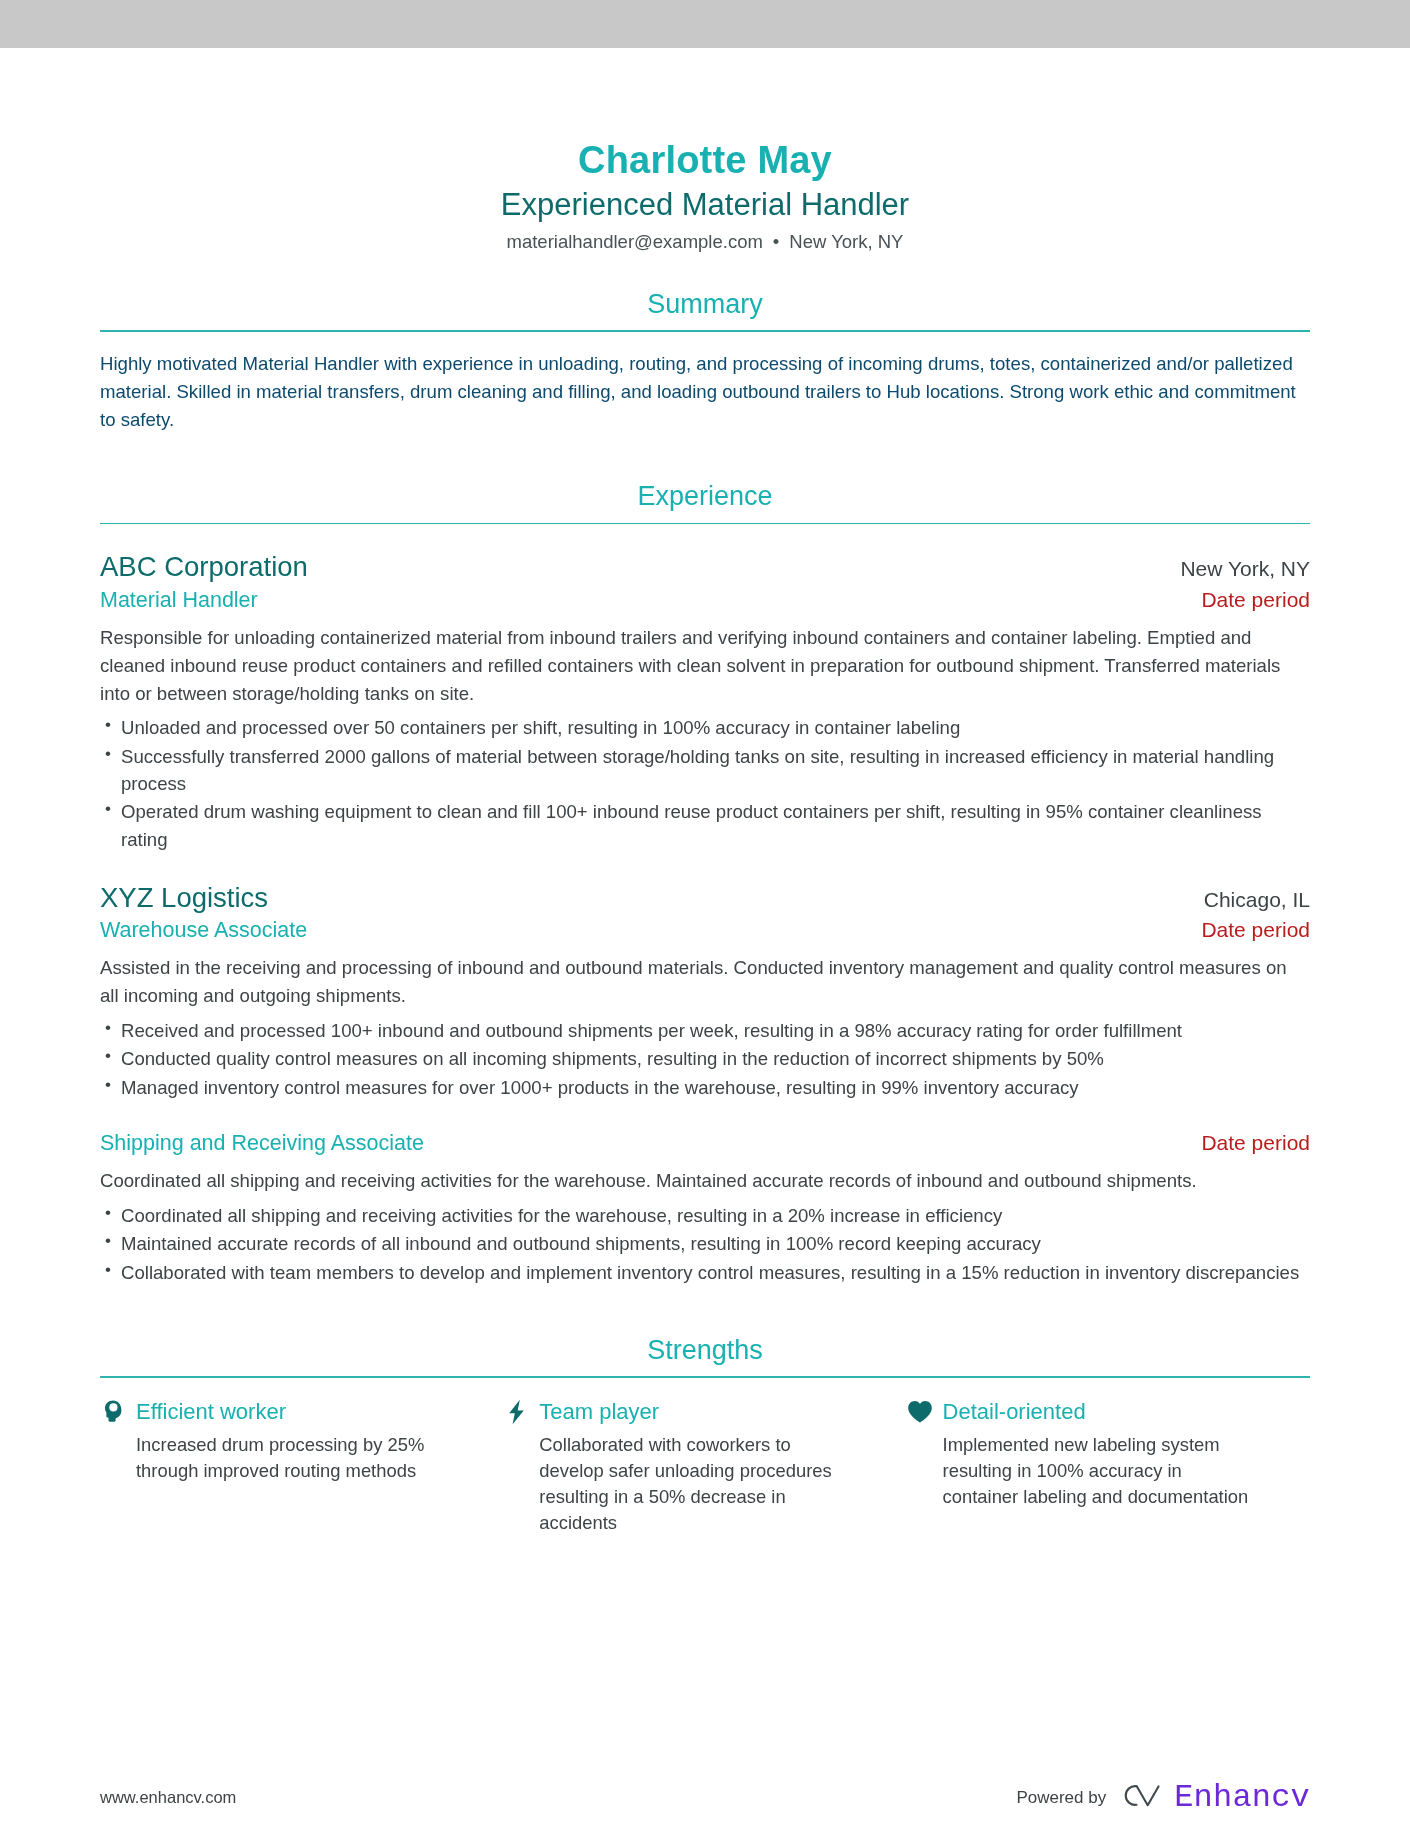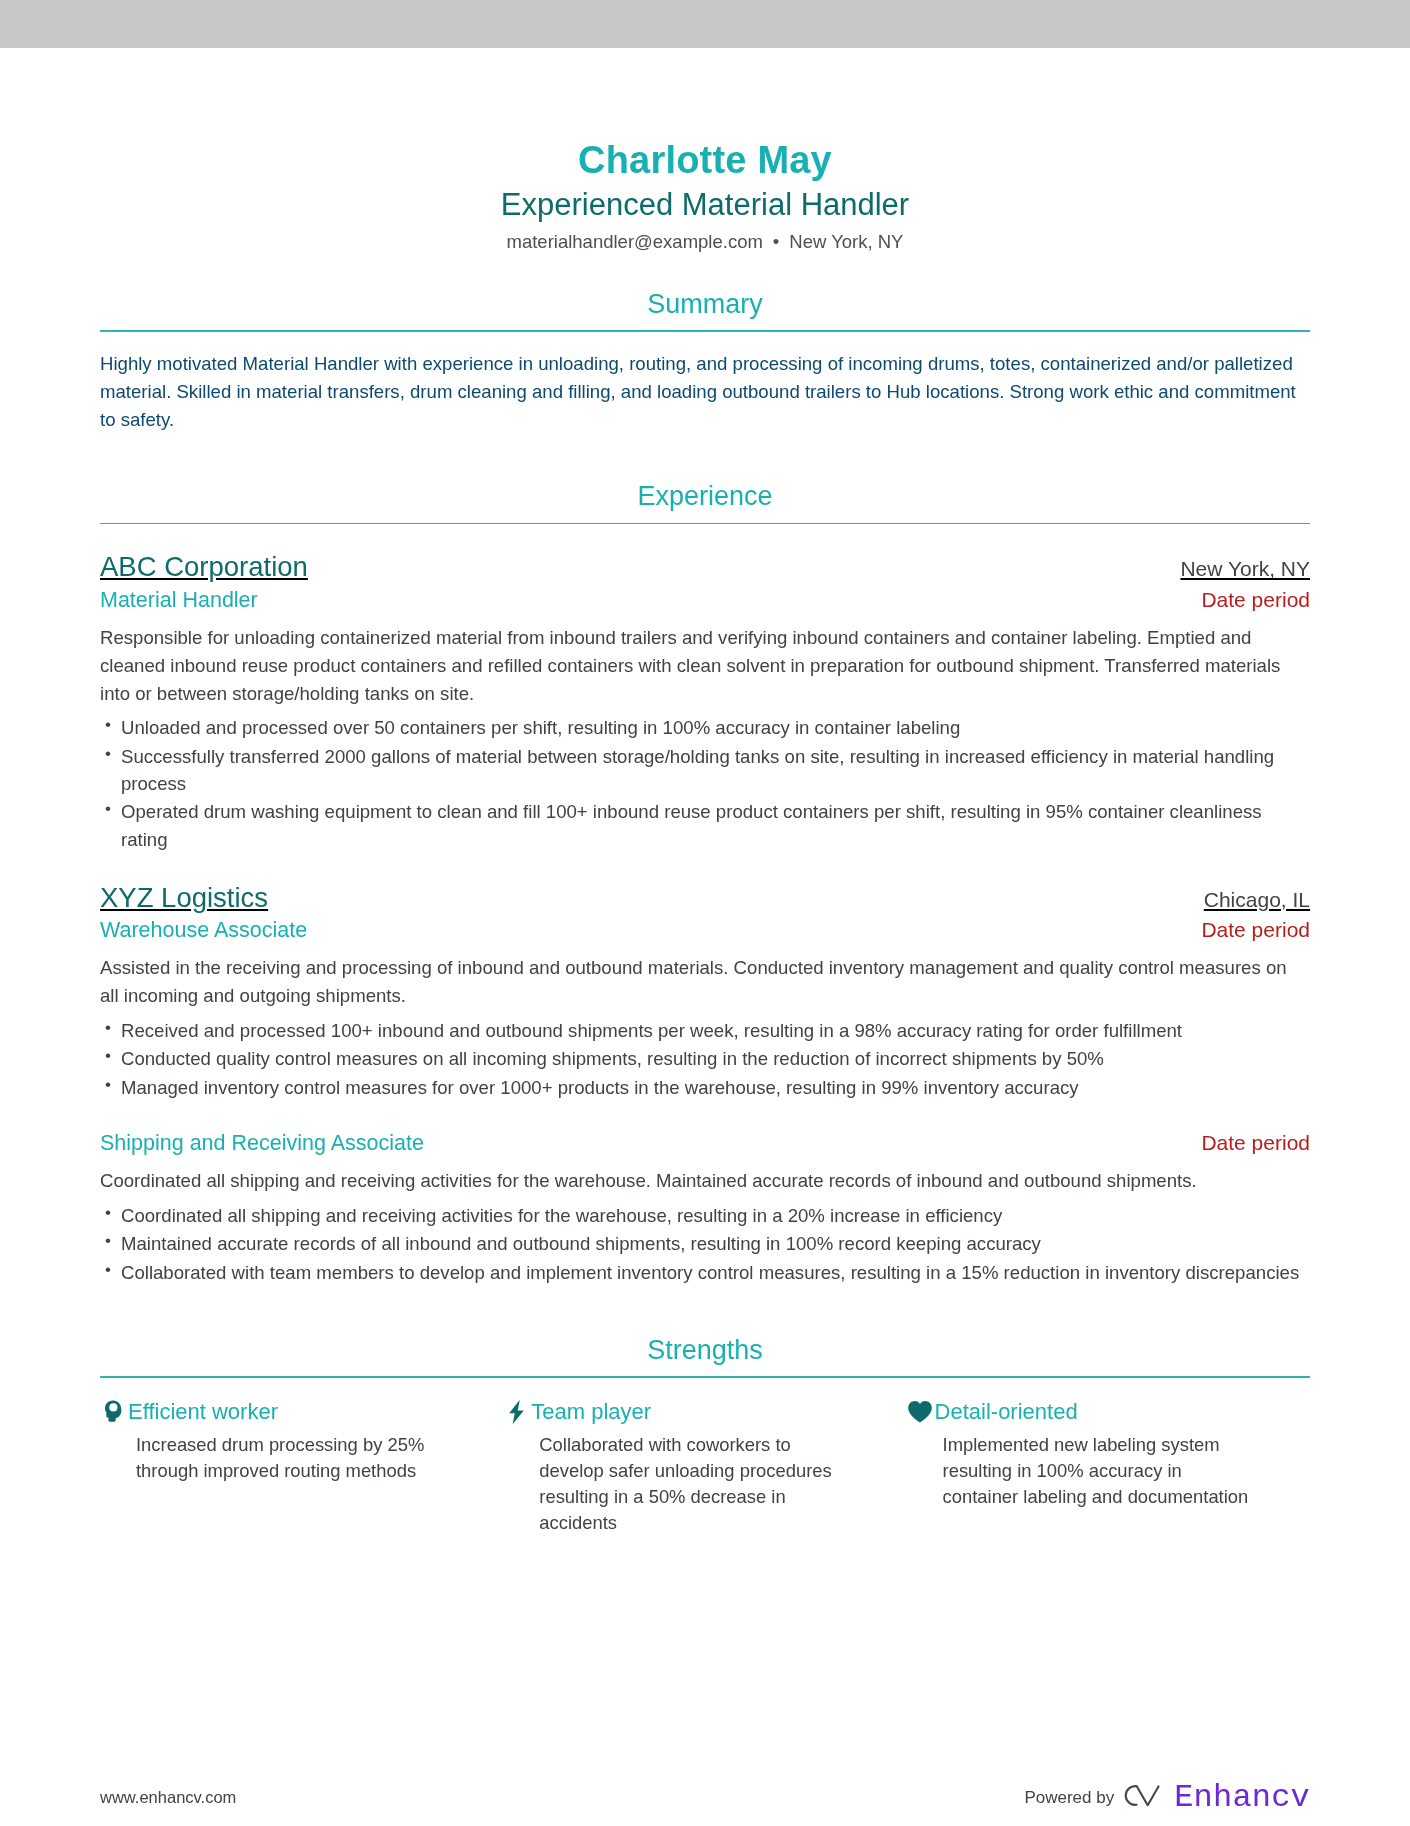--- a/index.html
+++ b/index.html
@@ -79,21 +79,20 @@
   }
 
   
   .job {
     margin-top: 28px;
   }
   .job-row {
     display: flex;
     justify-content: space-between;
     align-items: baseline;
-    text-decoration: underline;
   }
   .company {
     font-size: 27.5px;
     color: #0d6b6b;
     line-height: 1.25;
   }
   .job-location {
     font-size: 21px;
     color: #3e4347;
     line-height: 1.25;
@@ -151,21 +150,21 @@
     gap: 0;
   }
   .strength {
     width: 33.33%;
     box-sizing: border-box;
     padding-right: 56px;
   }
   .strength-head {
     display: flex;
     align-items: center;
-    gap: 2px;
+    gap: 10px;
   }
   .strength-icon {
     width: 26px;
     height: 28px;
     flex: 0 0 26px;
     display: flex;
     align-items: center;
     justify-content: center;
   }
   .strength-icon svg { display: block; }
@@ -192,21 +191,21 @@
     justify-content: space-between;
     align-items: center;
   }
   .footer-url {
     font-size: 16.5px;
     color: #3e4347;
   }
   .footer-right {
     display: flex;
     align-items: center;
-    gap: 5px;
+    gap: 13px;
   }
   .powered-by {
     font-size: 17px;
     color: #3e4347;
   }
   .brand {
     display: flex;
     align-items: center;
     gap: 9px;
   }

